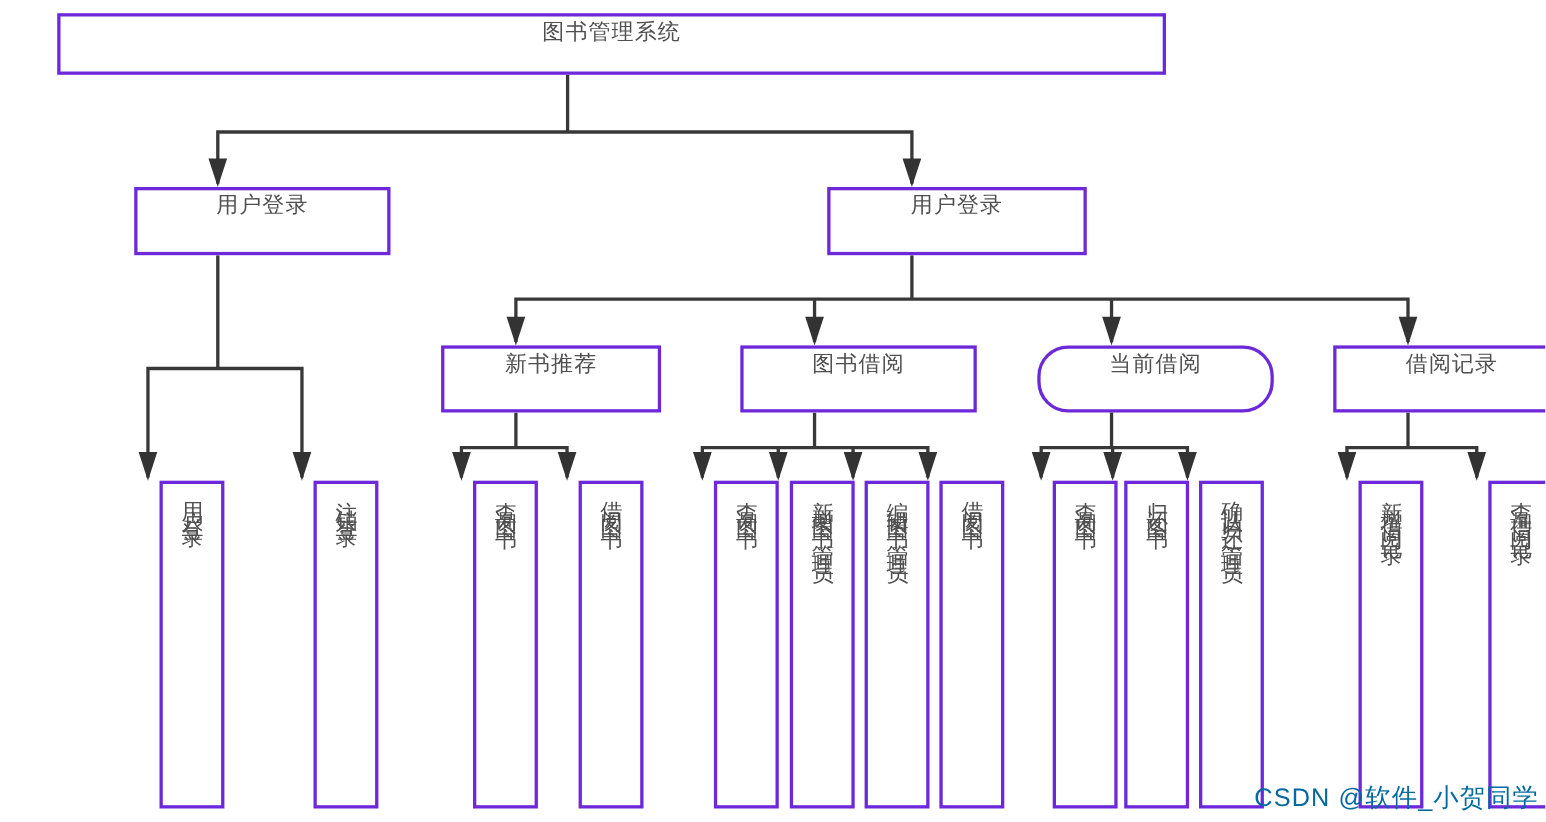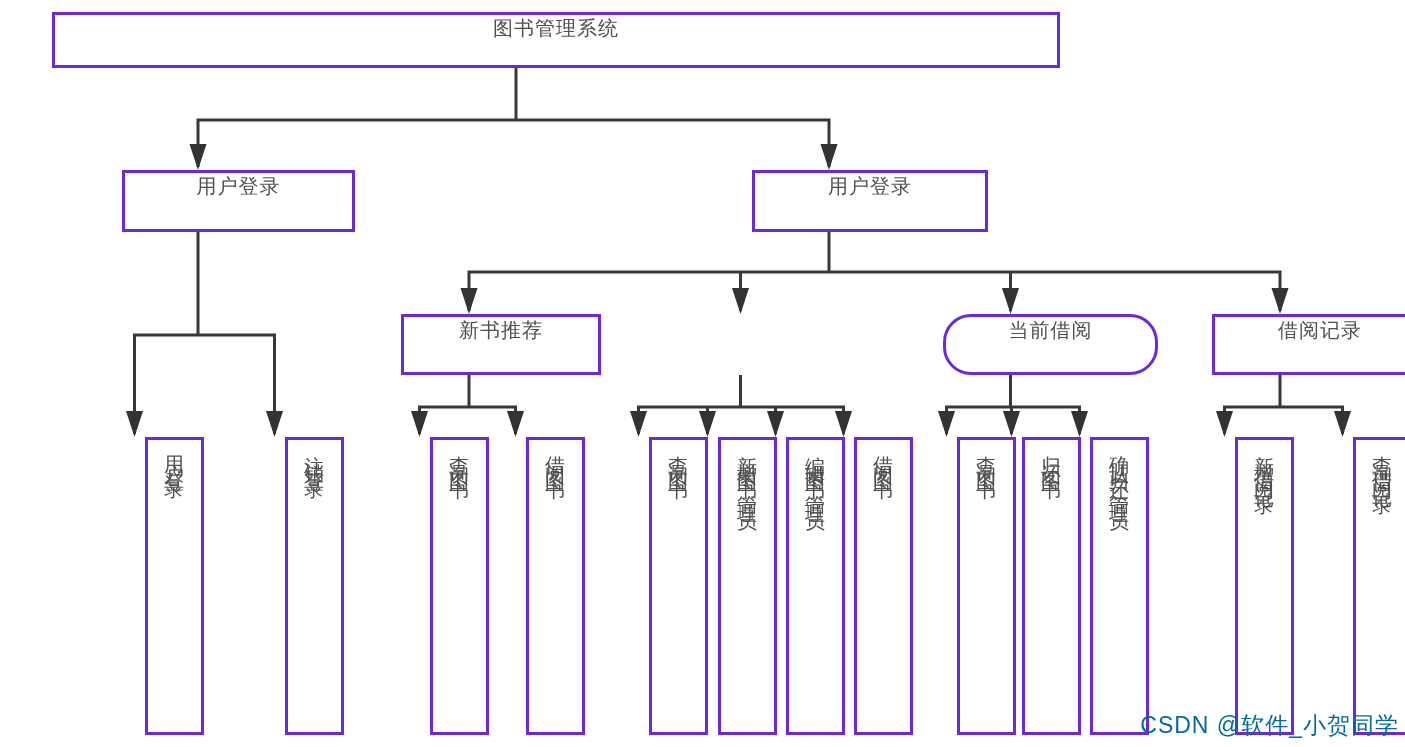--- a/index.html
+++ b/index.html
@@ -116,20 +116,23 @@
   <div class="node hbox n-userlogin">
     <span>用户登录</span>
   </div>
   <div class="node hbox n-bookmgmt">
     <span>用户登录</span>
   </div>
 
   <div class="node hbox lvl3 n-nbr">
     <span>新书推荐</span>
   </div>
+  <div class="node hbox lvl3 n-bb">
+    <span>图书借阅</span>
+  </div>
   <div class="node hbox lvl3 n-cb">
     <span>当前借阅</span>
   </div>
   <div class="node hbox lvl3 n-br">
     <span>借阅记录</span>
   </div>
 
   <div class="node vbox leaf l-ul1">
     <span>用户登录</span>
   </div>

